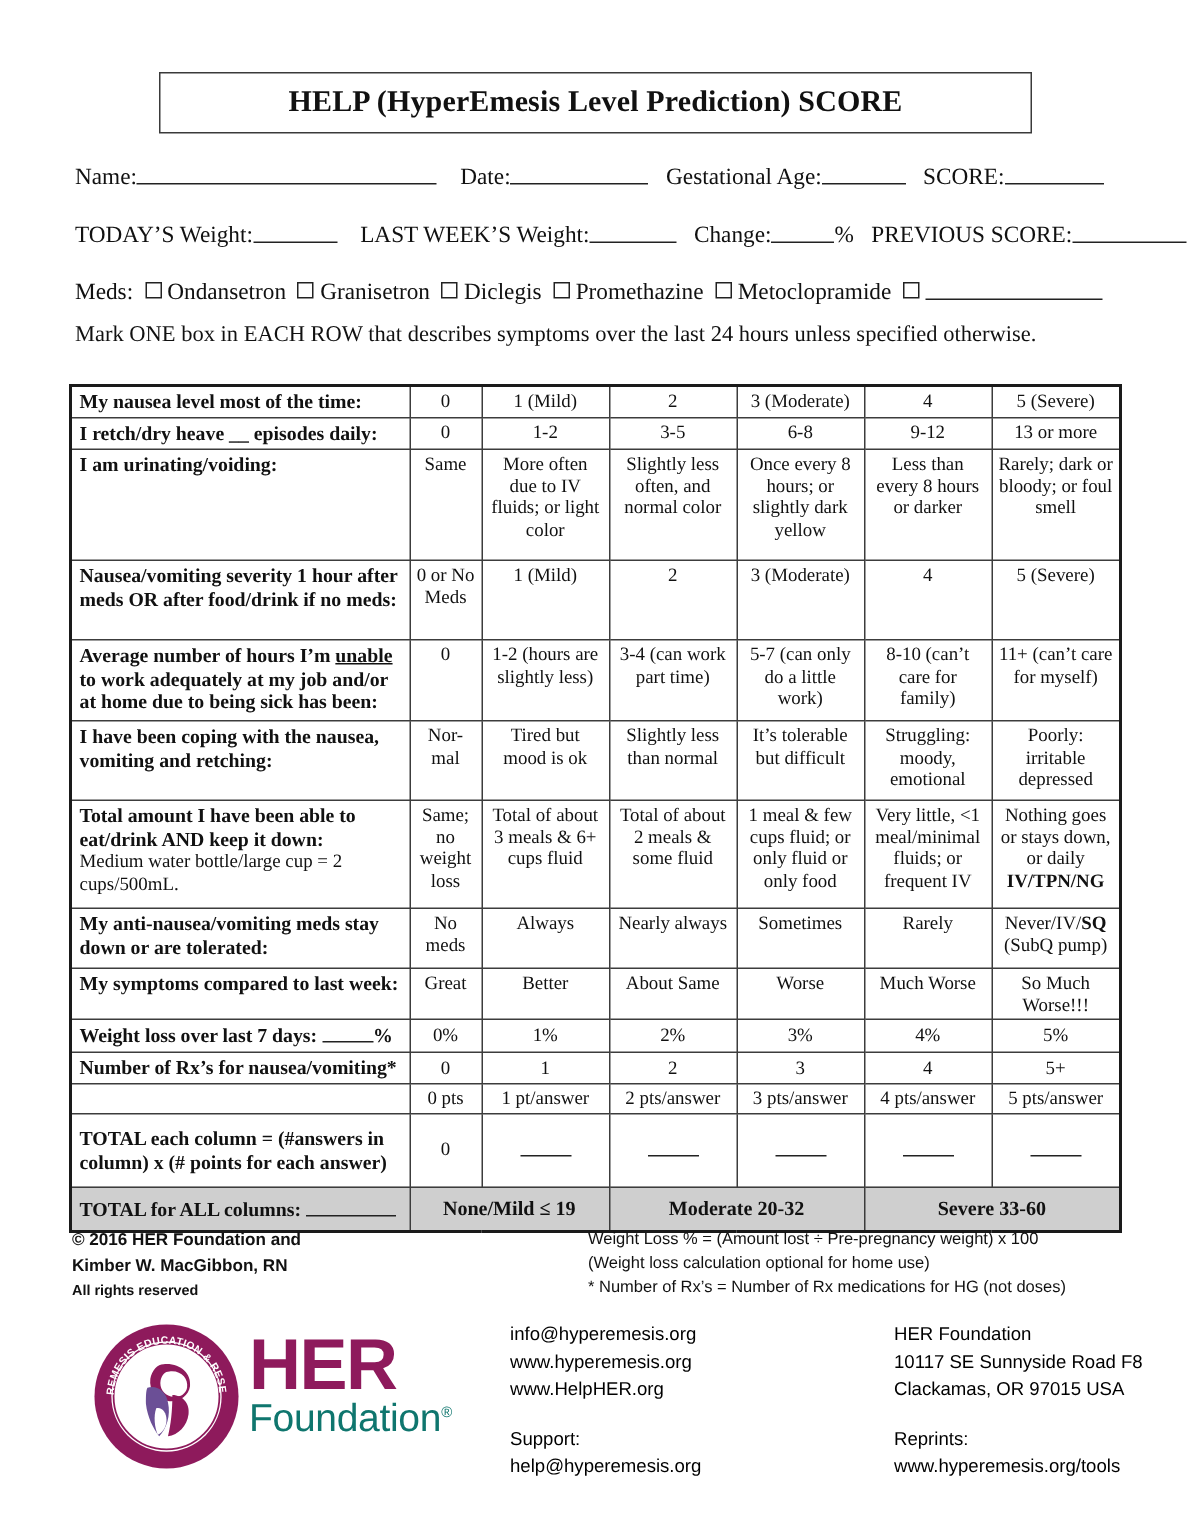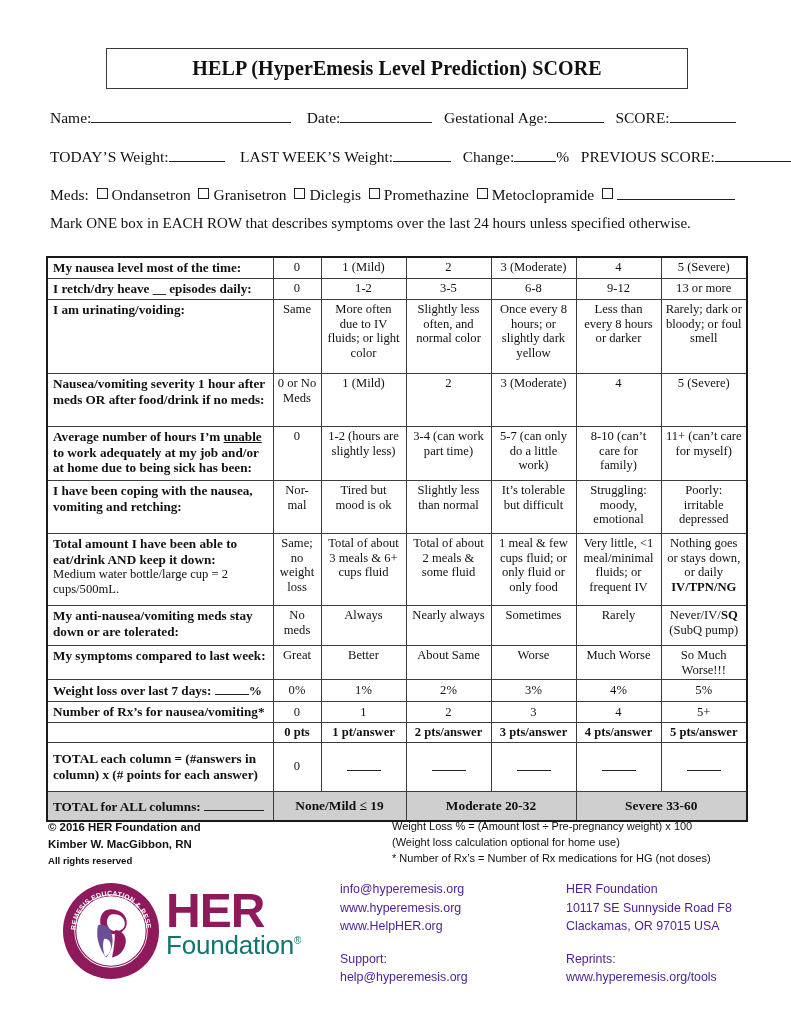--- a/index.html
+++ b/index.html
@@ -25,21 +25,21 @@
   
   .tbl{position:absolute;left:46px;top:256px;width:700px;border-collapse:collapse;
        border:2.4px solid #1a1a1a;table-layout:fixed;}
   .tbl td{border:1px solid #3c3c3c;padding:2px 4px;font-size:12.6px;line-height:1.18;
     text-align:center;vertical-align:top;}
   .tbl td.q{text-align:left;font-weight:bold;font-size:13.2px;padding-left:5px;line-height:1.2;}
   .tbl td.q .sub{font-weight:normal;font-size:12.6px;display:block;}
   .tbl tr.single td{vertical-align:middle;}
   .tbl td b{font-weight:bold;}
   .u{text-decoration:underline;}
-  .pts td{font-weight:bold;}
+  .pts td{font-weight:normal;}
   .shade td{background:#cfcfcf;font-weight:bold;font-size:13.4px;vertical-align:middle;}
   .shade td.q{background:#cfcfcf;}
   .tot td{height:44px;vertical-align:middle;}
   .tot .q{vertical-align:middle;}
   .uline{display:inline-block;border-bottom:1.2px solid #222;width:34px;height:.9em;}
   .uline-w{display:inline-block;border-bottom:1.2px solid #222;width:60px;height:.9em;}
 
   
   .foot{position:absolute;font-family:"Liberation Sans",sans-serif;font-size:11px;line-height:1.45;color:#111;}
   .foot-l{left:48px;top:819px;}
@@ -51,23 +51,23 @@
   .logo{position:absolute;left:62px;top:880px;width:290px;height:105px;}
   .seal{position:absolute;left:0;top:2px;width:98px;height:98px;}
   .wordmark{position:absolute;left:104px;top:8px;}
   .wm-her{font-family:"Liberation Sans",sans-serif;font-weight:bold;font-size:48px;
     color:#8e1a5c;letter-spacing:-1px;line-height:.95;}
   .wm-fdn{font-family:"Liberation Sans",sans-serif;font-size:26px;color:#0f766e;
     letter-spacing:-.2px;line-height:1;margin-top:-2px;}
   .wm-fdn sup{font-size:10px;vertical-align:super;}
 
   
-  .contact{position:absolute;font-family:"Liberation Sans",sans-serif;font-size:12.4px;line-height:1.5;color:#4c1d95;}
+  .contact{position:absolute;font-family:"Liberation Sans",sans-serif;font-size:12.4px;line-height:1.5;color:#000000;}
   .c-mid{left:340px;top:880px;}
-  .c-right{left:566px;top:880px;}
+  .c-right{left:596px;top:880px;}
   .contact .gap{height:14px;}
 </style>
 </head>
 <body>
 
 <div class="page">
 
   <div class="title-box">
     <div class="t">HELP (HyperEmesis Level Prediction) SCORE</div>
   </div>

